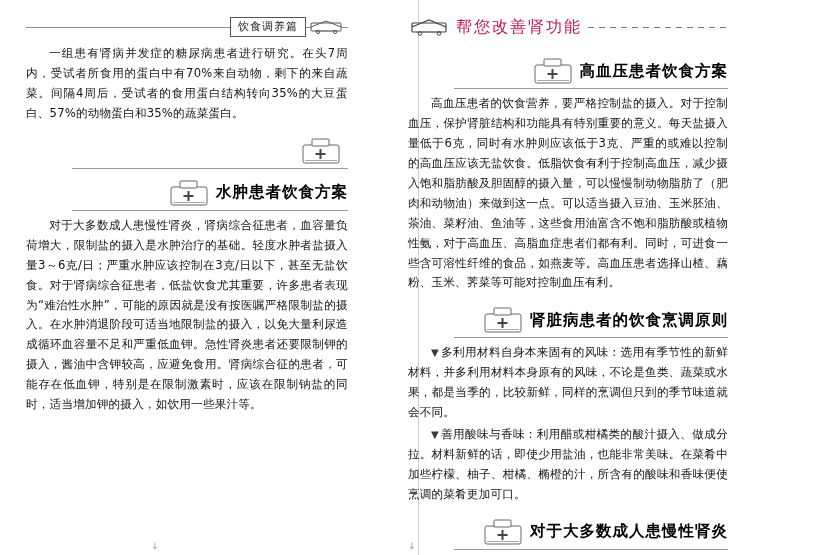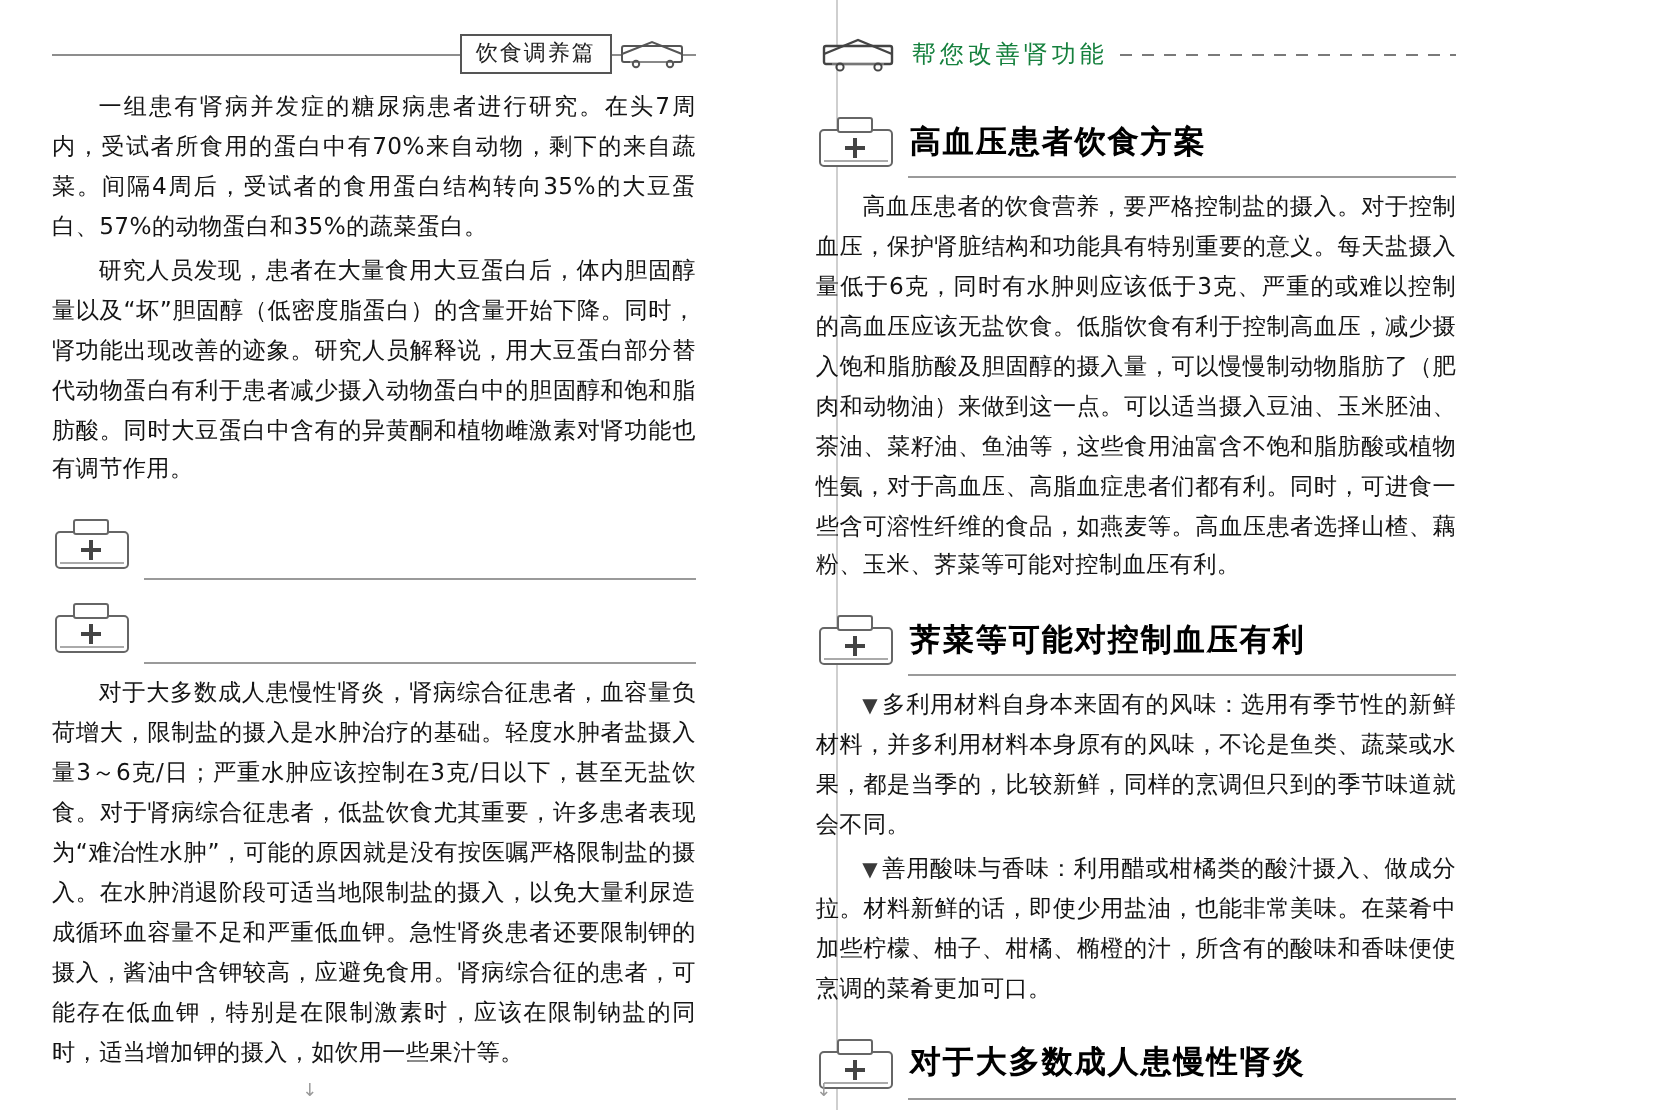--- a/index.html
+++ b/index.html
@@ -81,23 +81,23 @@
     display: flex;
     align-items: center;
     padding-left: 2px;
   }
   .header-right .hdr-icon {
     width: 40px;
     height: 20px;
     margin-right: 6px;
   }
   .header-right .hdr-text {
-    font-size: 12px;
+    font-size: 16px;
     letter-spacing: 2px;
-    color: #15803d;
+    color: #be185d;
     white-space: nowrap;
   }
   .header-right .dashes {
     flex: 1;
     margin-left: 6px;
     height: 1px;
     background: repeating-linear-gradient(to right, #7a7a7a 0 6px, transparent 6px 11px);
   }
   
   .para {
@@ -122,20 +122,21 @@
     color: #3a3a3a;
     font-size: 10px;
     margin-right: 2px;
   }
   
   .heading {
     display: flex;
     align-items: center;
     margin: 12px 0 8px 0;
     position: relative;
+    justify-content: flex-end;
   }
   .heading .badge {
     width: 40px;
     height: 30px;
     flex: 0 0 40px;
     margin-right: 7px;
     position: relative;
   }
   .heading .htext {
     font-size: 15.5px;
@@ -177,46 +178,46 @@
           <rect x="1" y="4" width="30" height="8" rx="1" fill="#ffffff" stroke="#555" stroke-width="1"></rect>
           <path d="M1 8 L16 2 L31 8" fill="none" stroke="#555" stroke-width="1"></path>
           <line x1="5" y1="12" x2="27" y2="12" stroke="#888" stroke-width="1"></line>
           <circle cx="8" cy="13" r="1.6" fill="none" stroke="#555" stroke-width="1"></circle>
           <circle cx="25" cy="13" r="1.6" fill="none" stroke="#555" stroke-width="1"></circle>
         </svg>
       </div>
     </div>
 
     <p class="para">一组患有肾病并发症的糖尿病患者进行研究。在头7周内，受试者所食用的蛋白中有70%来自动物，剩下的来自蔬菜。间隔4周后，受试者的食用蛋白结构转向35%的大豆蛋白、57%的动物蛋白和35%的蔬菜蛋白。</p>
-    <p class="para">研究人员发现，患者在大量食用大豆蛋白后，体内胆固醇量以及“坏”胆固醇（低密度脂蛋白）的含量开始下降。同时，肾功能出现改善的迹象。研究人员解释说，用大豆蛋白部分替代动物蛋白有利于患者减少摄入动物蛋白中的胆固醇和饱和脂肪酸。同时大豆蛋白中含有的异黄酮和植物雌激素对肾功能也有调节作用。</p>
-
-    <div class="heading">
-      <div class="badge">
-        <svg width="40" height="30" viewBox="0 0 40 30">
-          <rect x="2" y="9" width="36" height="18" rx="2" fill="#ffffff" stroke="#666" stroke-width="1"></rect>
-          <rect x="11" y="3" width="17" height="7" rx="1" fill="#ffffff" stroke="#666" stroke-width="1"></rect>
-          <line x1="19.5" y1="13" x2="19.5" y2="23" stroke="#444" stroke-width="2"></line>
-          <line x1="14.5" y1="18" x2="24.5" y2="18" stroke="#444" stroke-width="2"></line>
-          <line x1="4" y1="24.5" x2="36" y2="24.5" stroke="#aaa" stroke-width="1"></line>
-        </svg>
-      </div>
-      <div class="hline"></div>
-    </div>
-
-
-    <div class="heading">
-      <div class="badge">
-        <svg width="40" height="30" viewBox="0 0 40 30">
-          <rect x="2" y="9" width="36" height="18" rx="2" fill="#ffffff" stroke="#666" stroke-width="1"></rect>
-          <rect x="11" y="3" width="17" height="7" rx="1" fill="#ffffff" stroke="#666" stroke-width="1"></rect>
-          <line x1="19.5" y1="13" x2="19.5" y2="23" stroke="#444" stroke-width="2"></line>
-          <line x1="14.5" y1="18" x2="24.5" y2="18" stroke="#444" stroke-width="2"></line>
-          <line x1="4" y1="24.5" x2="36" y2="24.5" stroke="#aaa" stroke-width="1"></line>
-        </svg>
-      </div>
+
+    <div class="heading">
+      <div class="badge">
+        <svg width="40" height="30" viewBox="0 0 40 30">
+          <rect x="2" y="9" width="36" height="18" rx="2" fill="#ffffff" stroke="#666" stroke-width="1"></rect>
+          <rect x="11" y="3" width="17" height="7" rx="1" fill="#ffffff" stroke="#666" stroke-width="1"></rect>
+          <line x1="19.5" y1="13" x2="19.5" y2="23" stroke="#444" stroke-width="2"></line>
+          <line x1="14.5" y1="18" x2="24.5" y2="18" stroke="#444" stroke-width="2"></line>
+          <line x1="4" y1="24.5" x2="36" y2="24.5" stroke="#aaa" stroke-width="1"></line>
+        </svg>
+      </div>
+      <div class="hline"></div>
+    </div>
+
+
+    <div class="heading">
+      <div class="badge">
+        <svg width="40" height="30" viewBox="0 0 40 30">
+          <rect x="2" y="9" width="36" height="18" rx="2" fill="#ffffff" stroke="#666" stroke-width="1"></rect>
+          <rect x="11" y="3" width="17" height="7" rx="1" fill="#ffffff" stroke="#666" stroke-width="1"></rect>
+          <line x1="19.5" y1="13" x2="19.5" y2="23" stroke="#444" stroke-width="2"></line>
+          <line x1="14.5" y1="18" x2="24.5" y2="18" stroke="#444" stroke-width="2"></line>
+          <line x1="4" y1="24.5" x2="36" y2="24.5" stroke="#aaa" stroke-width="1"></line>
+        </svg>
+      </div>
+      <div class="htext">水肿患者饮食方案</div>
       <div class="hline"></div>
     </div>
 
     <p class="para">对于大多数成人患慢性肾炎，肾病综合征患者，血容量负荷增大，限制盐的摄入是水肿治疗的基础。轻度水肿者盐摄入量3～6克/日；严重水肿应该控制在3克/日以下，甚至无盐饮食。对于肾病综合征患者，低盐饮食尤其重要，许多患者表现为“难治性水肿”，可能的原因就是没有按医嘱严格限制盐的摄入。在水肿消退阶段可适当地限制盐的摄入，以免大量利尿造成循环血容量不足和严重低血钾。急性肾炎患者还要限制钾的摄入，酱油中含钾较高，应避免食用。肾病综合征的患者，可能存在低血钾，特别是在限制激素时，应该在限制钠盐的同时，适当增加钾的摄入，如饮用一些果汁等。</p>
 
     <div class="footer-mark footer-left">↓</div>
   </div>
 
   <div class="gutter"></div>
 
@@ -255,21 +256,21 @@
     <div class="heading">
       <div class="badge">
         <svg width="40" height="30" viewBox="0 0 40 30">
           <rect x="2" y="9" width="36" height="18" rx="2" fill="#ffffff" stroke="#666" stroke-width="1"></rect>
           <rect x="11" y="3" width="17" height="7" rx="1" fill="#ffffff" stroke="#666" stroke-width="1"></rect>
           <line x1="19.5" y1="13" x2="19.5" y2="23" stroke="#444" stroke-width="2"></line>
           <line x1="14.5" y1="18" x2="24.5" y2="18" stroke="#444" stroke-width="2"></line>
           <line x1="4" y1="24.5" x2="36" y2="24.5" stroke="#aaa" stroke-width="1"></line>
         </svg>
       </div>
-      <div class="htext">荠菜等可能对控制血压有利</div>
+      <div class="htext">肾脏病患者的饮食烹调原则</div>
       <div class="hline"></div>
     </div>
 
     <p class="bullet-para"><span class="bullet-mark">▼</span><span>多利用材料自身本来固有的风味：选用有季节性的新鲜材料，并多利用材料本身原有的风味，不论是鱼类、蔬菜或水果，都是当季的，比较新鲜，同样的烹调但只到的季节味道就会不同。</span></p>
     <p class="bullet-para"><span class="bullet-mark">▼</span><span>善用酸味与香味：利用醋或柑橘类的酸汁摄入、做成分拉。材料新鲜的话，即使少用盐油，也能非常美味。在菜肴中加些柠檬、柚子、柑橘、椭橙的汁，所含有的酸味和香味便使烹调的菜肴更加可口。</span></p>
 
     <div class="heading">
       <div class="badge">
         <svg width="40" height="30" viewBox="0 0 40 30">
           <rect x="2" y="9" width="36" height="18" rx="2" fill="#ffffff" stroke="#666" stroke-width="1"></rect>

